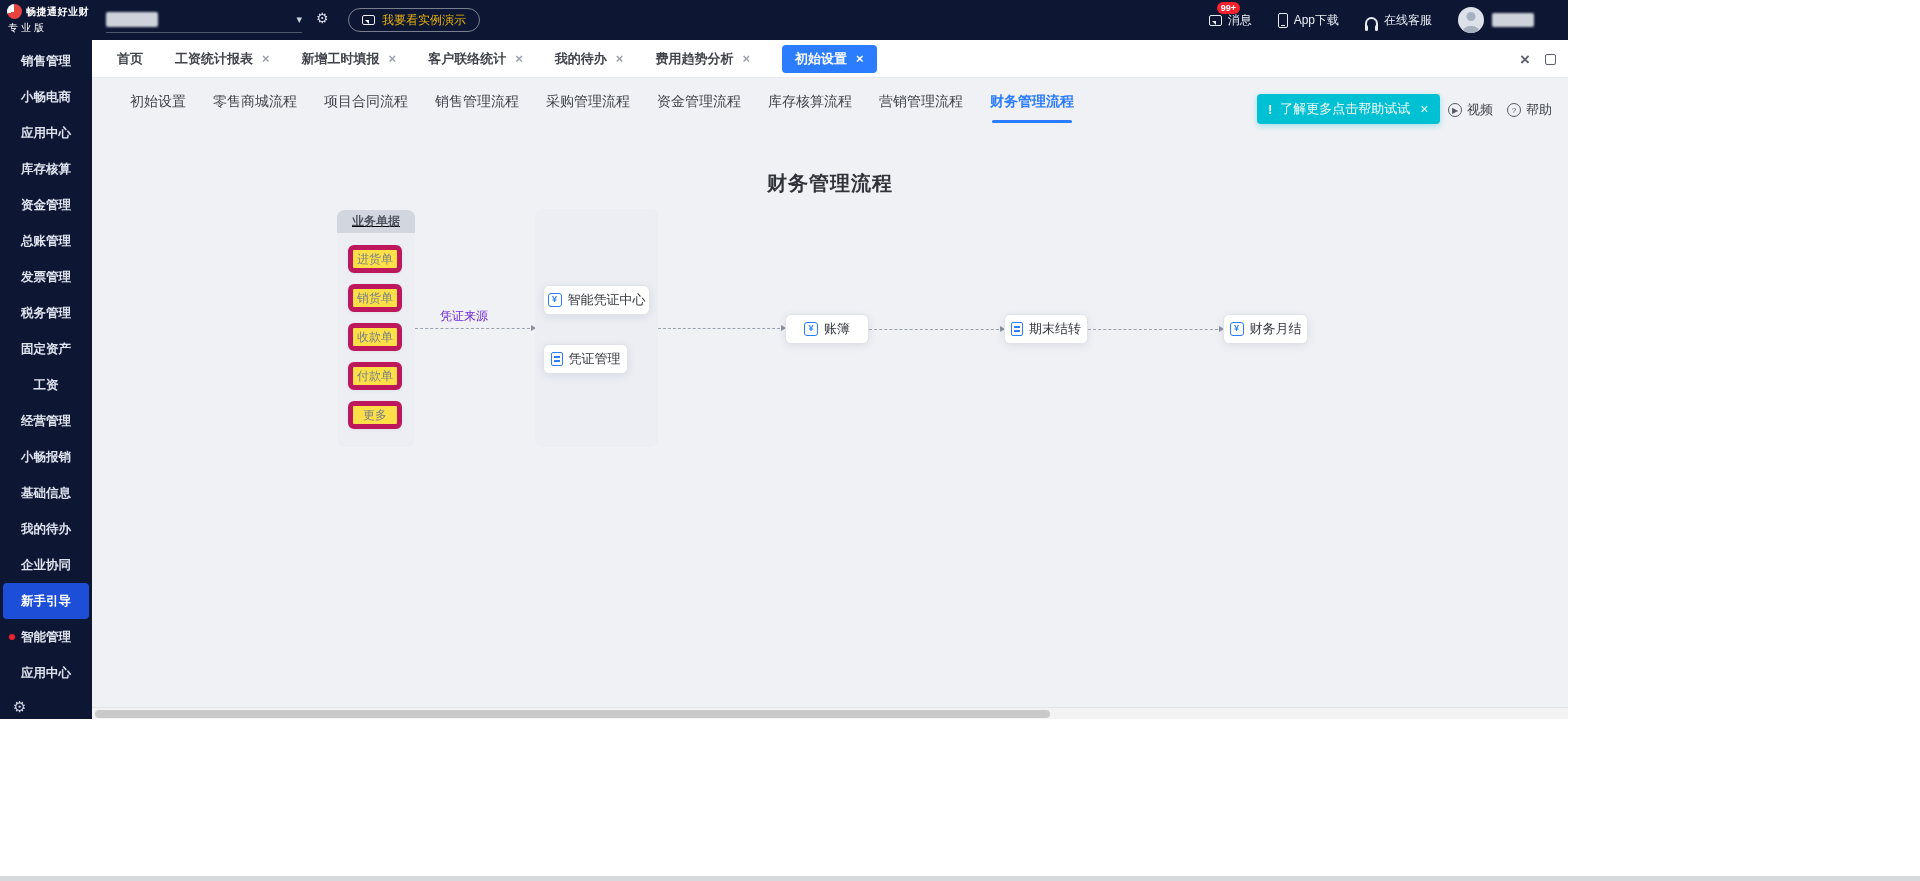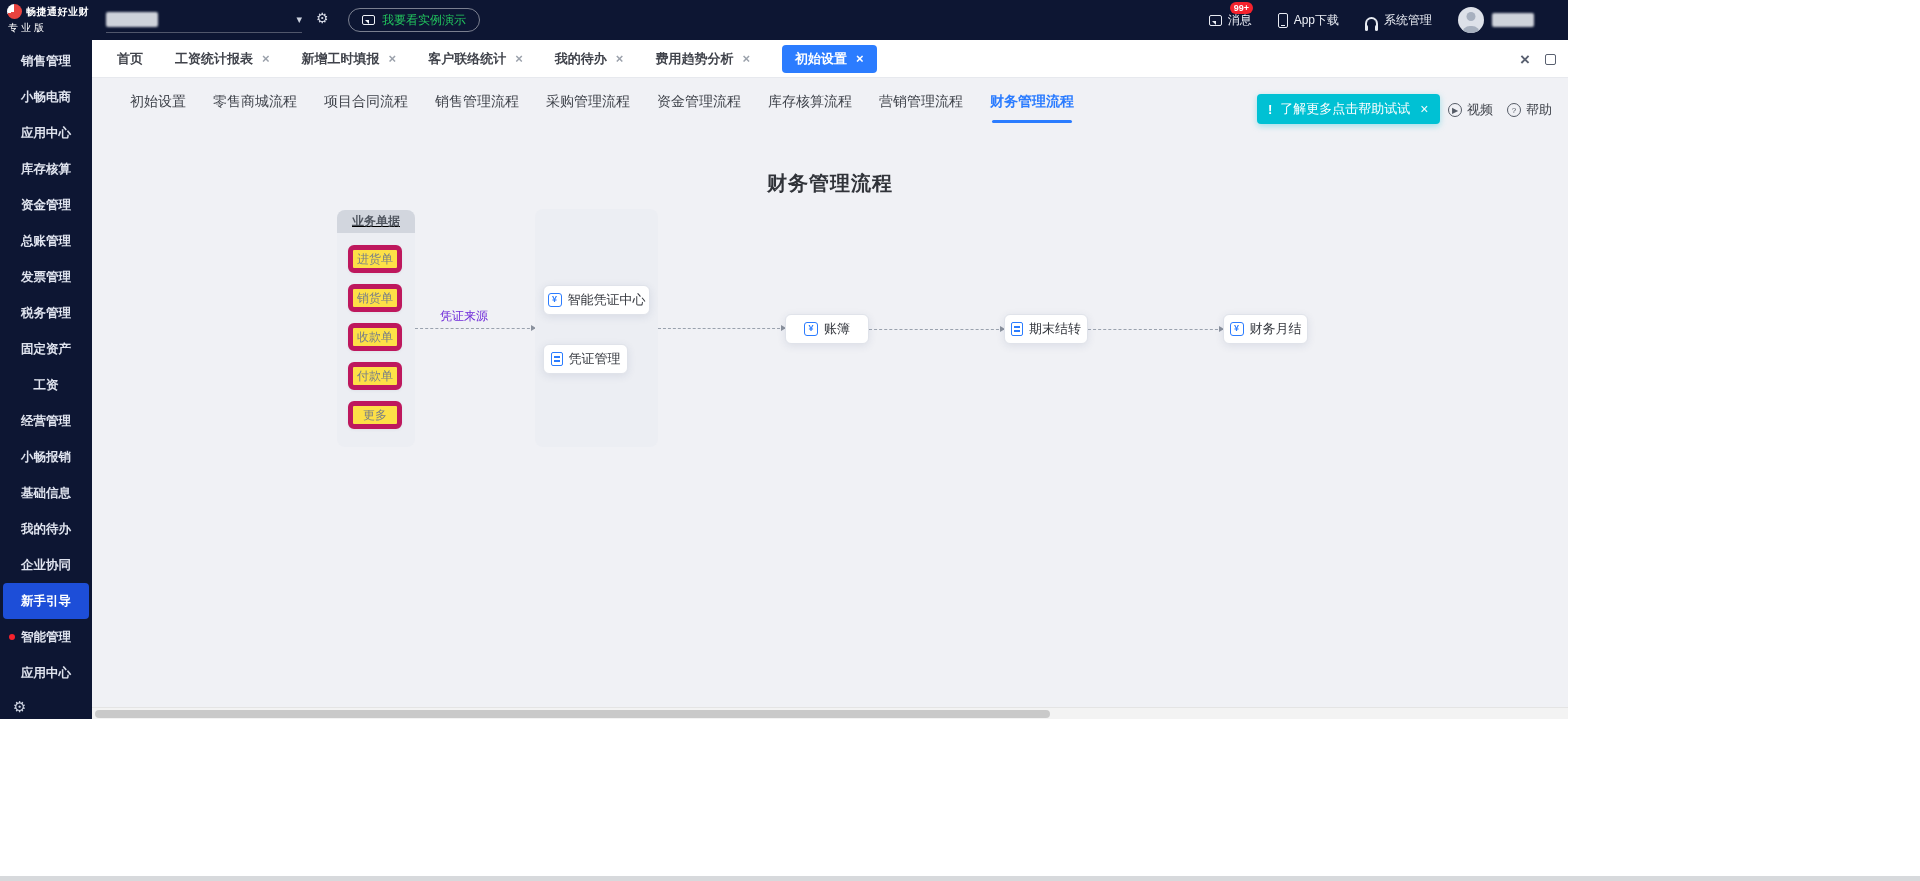--- a/index.html
+++ b/index.html
@@ -12,26 +12,26 @@
   .brand { position: absolute; left: 7px; top: 4px; width: 86px; }
   .brand-row { display: flex; align-items: center; gap: 4px; }
   .logo-circle { width: 15px; height: 15px; border-radius: 50%; background: conic-gradient(#e8433f 0 70%, #ffffff 70% 100%); flex: none; }
   .brand-name { font-size: 10px; font-weight: bold; letter-spacing: .5px; white-space: nowrap; }
   .brand-sub { font-size: 10px; margin-top: 2px; letter-spacing: 3px; padding-left: 1px; }
   .org-selector { position: absolute; left: 106px; top: 6px; width: 196px; height: 27px; border-bottom: 1px solid rgba(255,255,255,.28); display: flex; align-items: center; justify-content: space-between; cursor: pointer; }
   .redacted { display: inline-block; background: #dfe2e9; border-radius: 2px; filter: blur(1.2px); opacity: .92; }
   .org-name { width: 52px; height: 15px; }
   .chevron { color: #cdd2df; font-size: 11px; }
   .top-gear { position: absolute; left: 316px; top: 10px; font-size: 14px; color: #d6dae6; cursor: pointer; }
-  .demo-pill { position: absolute; left: 348px; top: 8px; height: 24px; border: 1px solid rgba(255,255,255,.45); border-radius: 13px; display: flex; align-items: center; gap: 7px; padding: 0 13px; font-size: 12px; color: #22c55e; cursor: pointer; font-family: Liberation Mono, monospace; }
+  .demo-pill { position: absolute; left: 348px; top: 8px; height: 24px; border: 1px solid rgba(255,255,255,.45); border-radius: 13px; display: flex; align-items: center; gap: 7px; padding: 0 13px; font-size: 12px; color: #eab308; cursor: pointer; font-family: Liberation Mono, monospace; }
   .icon-bubble { width: 13px; height: 10px; border: 1px solid #eef1f7; border-radius: 2px; position: relative; flex: none; }
   .icon-bubble::after { content: ""; position: absolute; left: 2px; bottom: -4px; width: 0; height: 0; border: 4px solid transparent; border-top-color: #eef1f7; border-right-width: 0; }
   .top-right { position: absolute; right: 34px; top: 0; height: 40px; display: flex; align-items: center; gap: 26px; }
   .top-item { position: relative; display: flex; align-items: center; gap: 6px; font-size: 12px; color: #eceff6; cursor: pointer; white-space: nowrap; }
-  .badge { position: absolute; top: -10px; left: 8px; background: #f5222d; color: #fff; font-size: 9px; line-height: 12px; padding: 0 4px; border-radius: 7px; font-weight: bold; margin-left: 13px; }
+  .badge { position: absolute; top: -10px; left: 8px; background: #f5222d; color: #fff; font-size: 9px; line-height: 12px; padding: 0 4px; border-radius: 7px; font-weight: bold; }
   .icon-msg { width: 13px; height: 11px; border: 1px solid #e8ebf2; border-radius: 2px; position: relative; flex: none; }
   .icon-msg::after { content: ""; position: absolute; left: 2px; bottom: -4px; width: 0; height: 0; border: 4px solid transparent; border-top-color: #e8ebf2; border-right-width: 0; }
   .icon-phone { width: 10px; height: 15px; border: 1px solid #e8ebf2; border-radius: 2px; position: relative; flex: none; }
   .icon-phone::after { content: ""; position: absolute; left: 50%; transform: translateX(-50%); bottom: 1px; width: 4px; height: 1px; background: #e8ebf2; }
   .icon-headset { width: 13px; height: 10px; border: 2px solid #e8ebf2; border-bottom: none; border-radius: 8px 8px 0 0; position: relative; margin-top: 4px; flex: none; }
   .icon-headset::before, .icon-headset::after { content: ""; position: absolute; bottom: -4px; width: 3px; height: 6px; background: #e8ebf2; border-radius: 2px; }
   .icon-headset::before { left: -2px; } .icon-headset::after { right: -2px; }
   .user { display: flex; align-items: center; gap: 8px; cursor: pointer; }
   .avatar { width: 26px; height: 26px; border-radius: 50%; background: #dde1e9; position: relative; overflow: hidden; flex: none; }
   .avatar::before { content: ""; position: absolute; top: 5px; left: 50%; transform: translateX(-50%); width: 9px; height: 9px; border-radius: 50%; background: #a7b0bf; }
@@ -121,21 +121,21 @@
           <span class="badge">99+</span>
           <span class="icon-msg"></span>
           <span>消息</span>
         </div>
         <div class="top-item">
           <span class="icon-phone"></span>
           <span>App下载</span>
         </div>
         <div class="top-item">
           <span class="icon-headset"></span>
-          <span>系统管理</span>
+          <span>在线客服</span>
         </div>
         <div class="user">
           <span class="avatar"></span>
           <span class="redacted user-name"></span>
         </div>
       </div>
     </header>
 
     <aside class="sidebar">
       <div class="side-menu">

